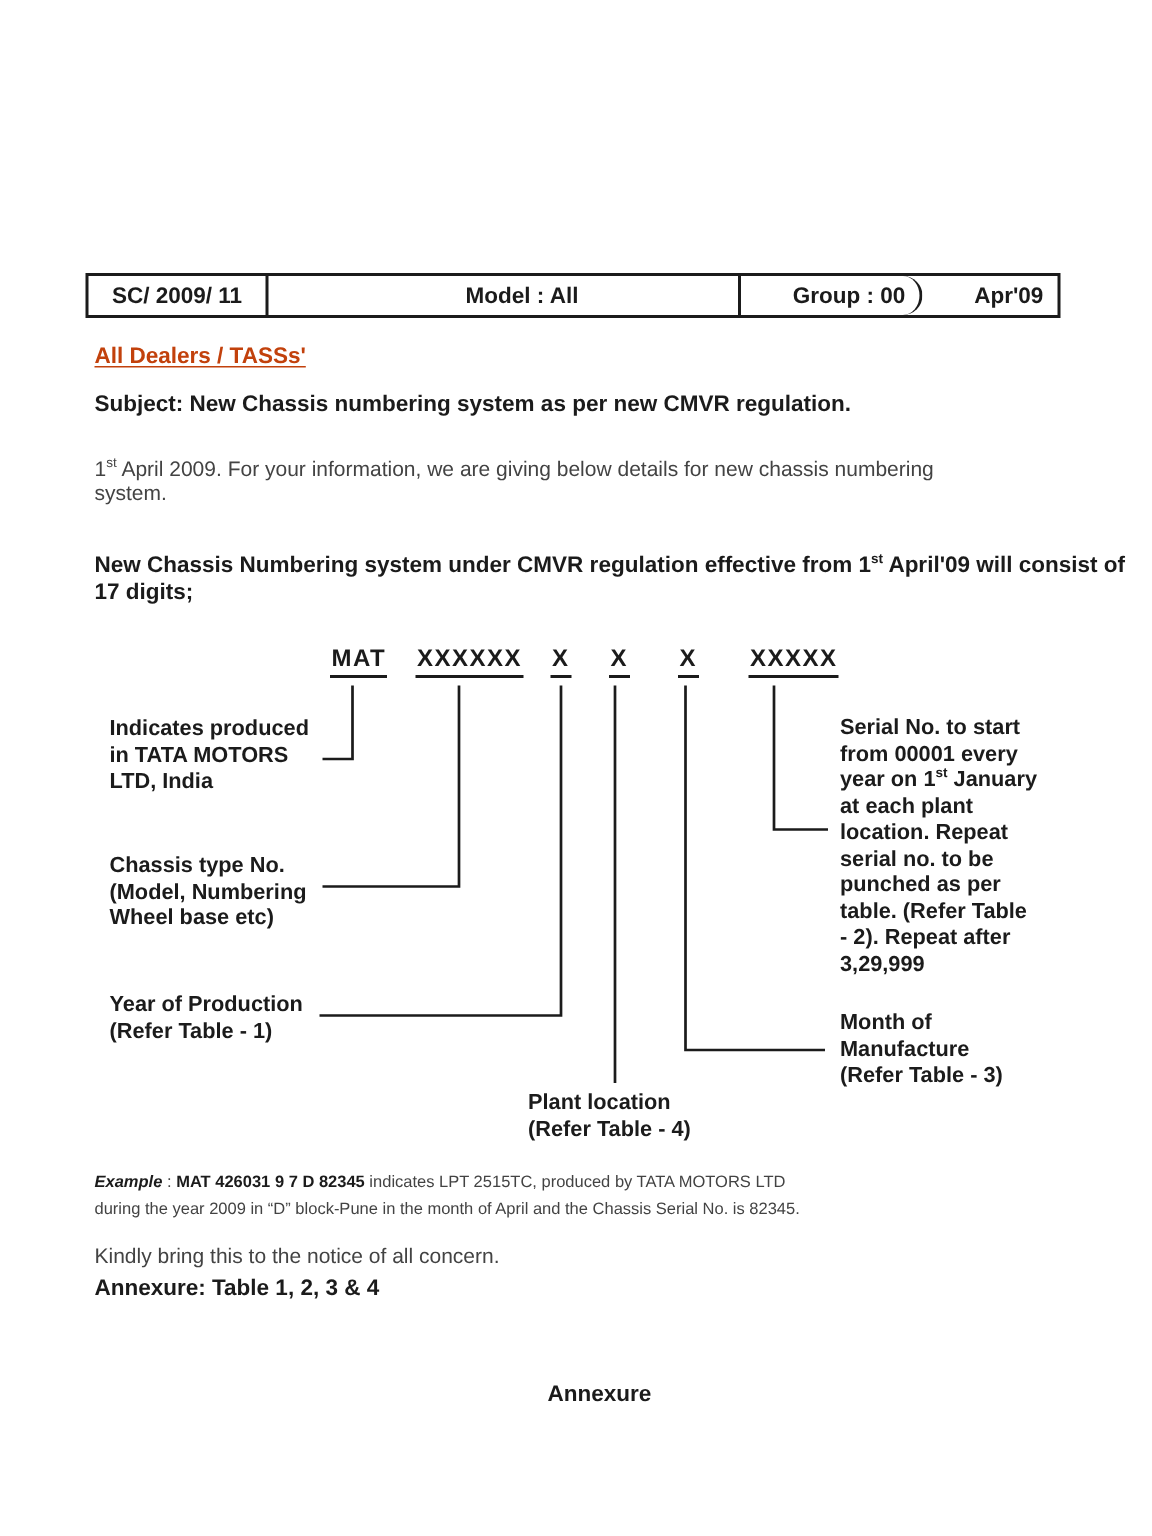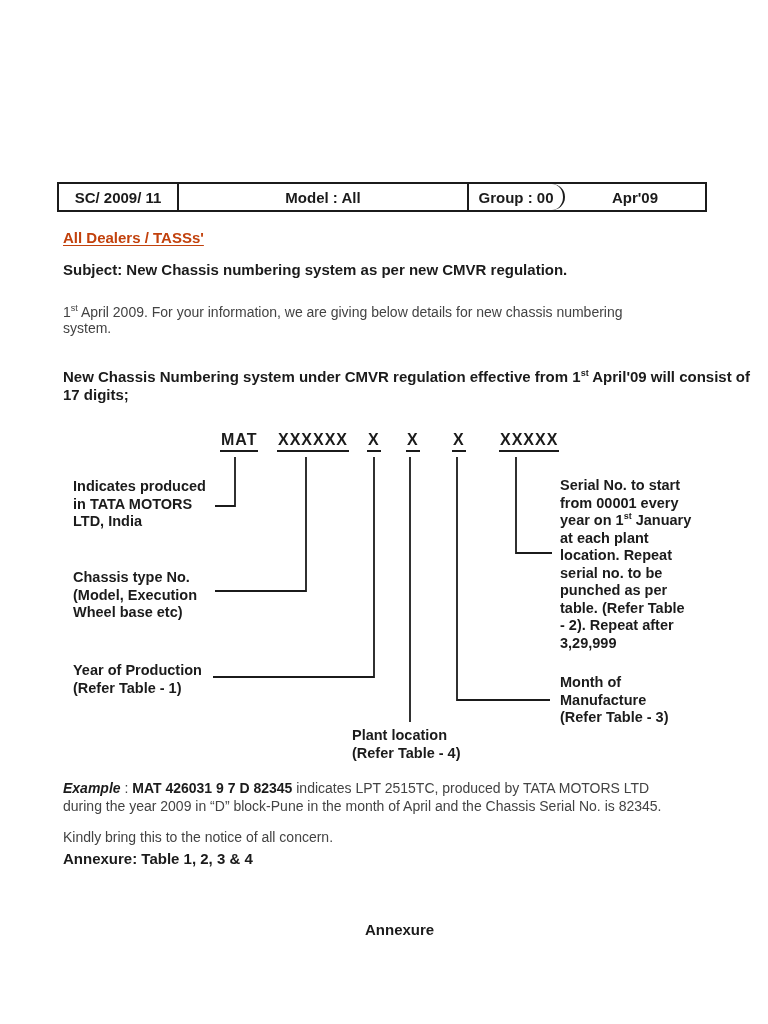--- a/index.html
+++ b/index.html
@@ -1,19 +1,19 @@
 <!DOCTYPE html>
 <html><head>
 <meta charset="utf-8">
 <style>
   html,body{margin:0;padding:0;background:#ffffff;}
   body{width:768px;height:1024px;position:relative;overflow:hidden;
        font-family:"Liberation Sans","DejaVu Sans",sans-serif;
        -webkit-font-smoothing:antialiased;}
-  .abs{position:absolute;}
+  .abs{position:absolute;gap:25px;}
   .body-txt{color:#434343;font-size:14px;}
   
   .hdr-table{left:57px;top:182px;width:650px;height:30px;border:2px solid #1b1b1b;
              box-sizing:border-box;display:flex;align-items:stretch;}
   .hdr-cell{display:flex;align-items:center;justify-content:center;
             font-weight:bold;font-size:15px;color:#1b1b1b;box-sizing:border-box;}
   .hdr-cell.sep{border-right:2px solid #1b1b1b;}
   .c1{width:120px;} .c2{width:290px;} .c3{width:96px;border-radius:13px;} .c4{flex:1;}
   
   .salutation{left:63px;top:229px;font-size:15px;font-weight:bold;color:#c2410c;
@@ -25,21 +25,21 @@
   sup.st{font-size:9px;vertical-align:super;line-height:0;}
   
   .code-seg{position:absolute;top:431px;font-size:16px;font-weight:bold;color:#1b1b1b;
             letter-spacing:1px;border-bottom:2px solid #1b1b1b;padding:0 1px 1px 1px;
             white-space:nowrap;}
   
   .dlabel{font-size:14.5px;font-weight:bold;color:#1b1b1b;line-height:17.5px;
           white-space:nowrap;}
   svg.connectors{position:absolute;left:0;top:0;}
   
-  .example{left:63px;top:779px;font-size:14px;line-height:18px;color:#434343;white-space:nowrap;}
+  .example{left:63px;top:779px;font-size:11px;line-height:18px;color:#434343;white-space:nowrap;}
   .ex-label{font-weight:bold;font-style:italic;color:#1b1b1b;}
   .ex-code{font-weight:bold;color:#1b1b1b;}
   .closing{left:63px;top:829px;}
   .annex-note{left:63px;top:850px;font-size:15px;font-weight:bold;color:#1b1b1b;}
   .annex-footer{left:365px;top:921px;font-size:15px;font-weight:bold;color:#1b1b1b;}
 </style>
 </head>
 <body>
 
 <div class="abs hdr-table">
@@ -79,21 +79,21 @@
 </svg>
 
 <div class="abs dlabel" style="left:73px;top:478px;">
   <div>Indicates produced</div>
   <div>in TATA MOTORS</div>
   <div>LTD, India</div>
 </div>
 
 <div class="abs dlabel" style="left:73px;top:569px;">
   <div>Chassis type No.</div>
-  <div>(Model, Execution</div>
+  <div>(Model, Numbering</div>
   <div>Wheel base etc)</div>
 </div>
 
 <div class="abs dlabel" style="left:73px;top:662px;">
   <div>Year of Production</div>
   <div>(Refer Table - 1)</div>
 </div>
 
 <div class="abs dlabel" style="left:352px;top:727px;">
   <div>Plant location</div>

